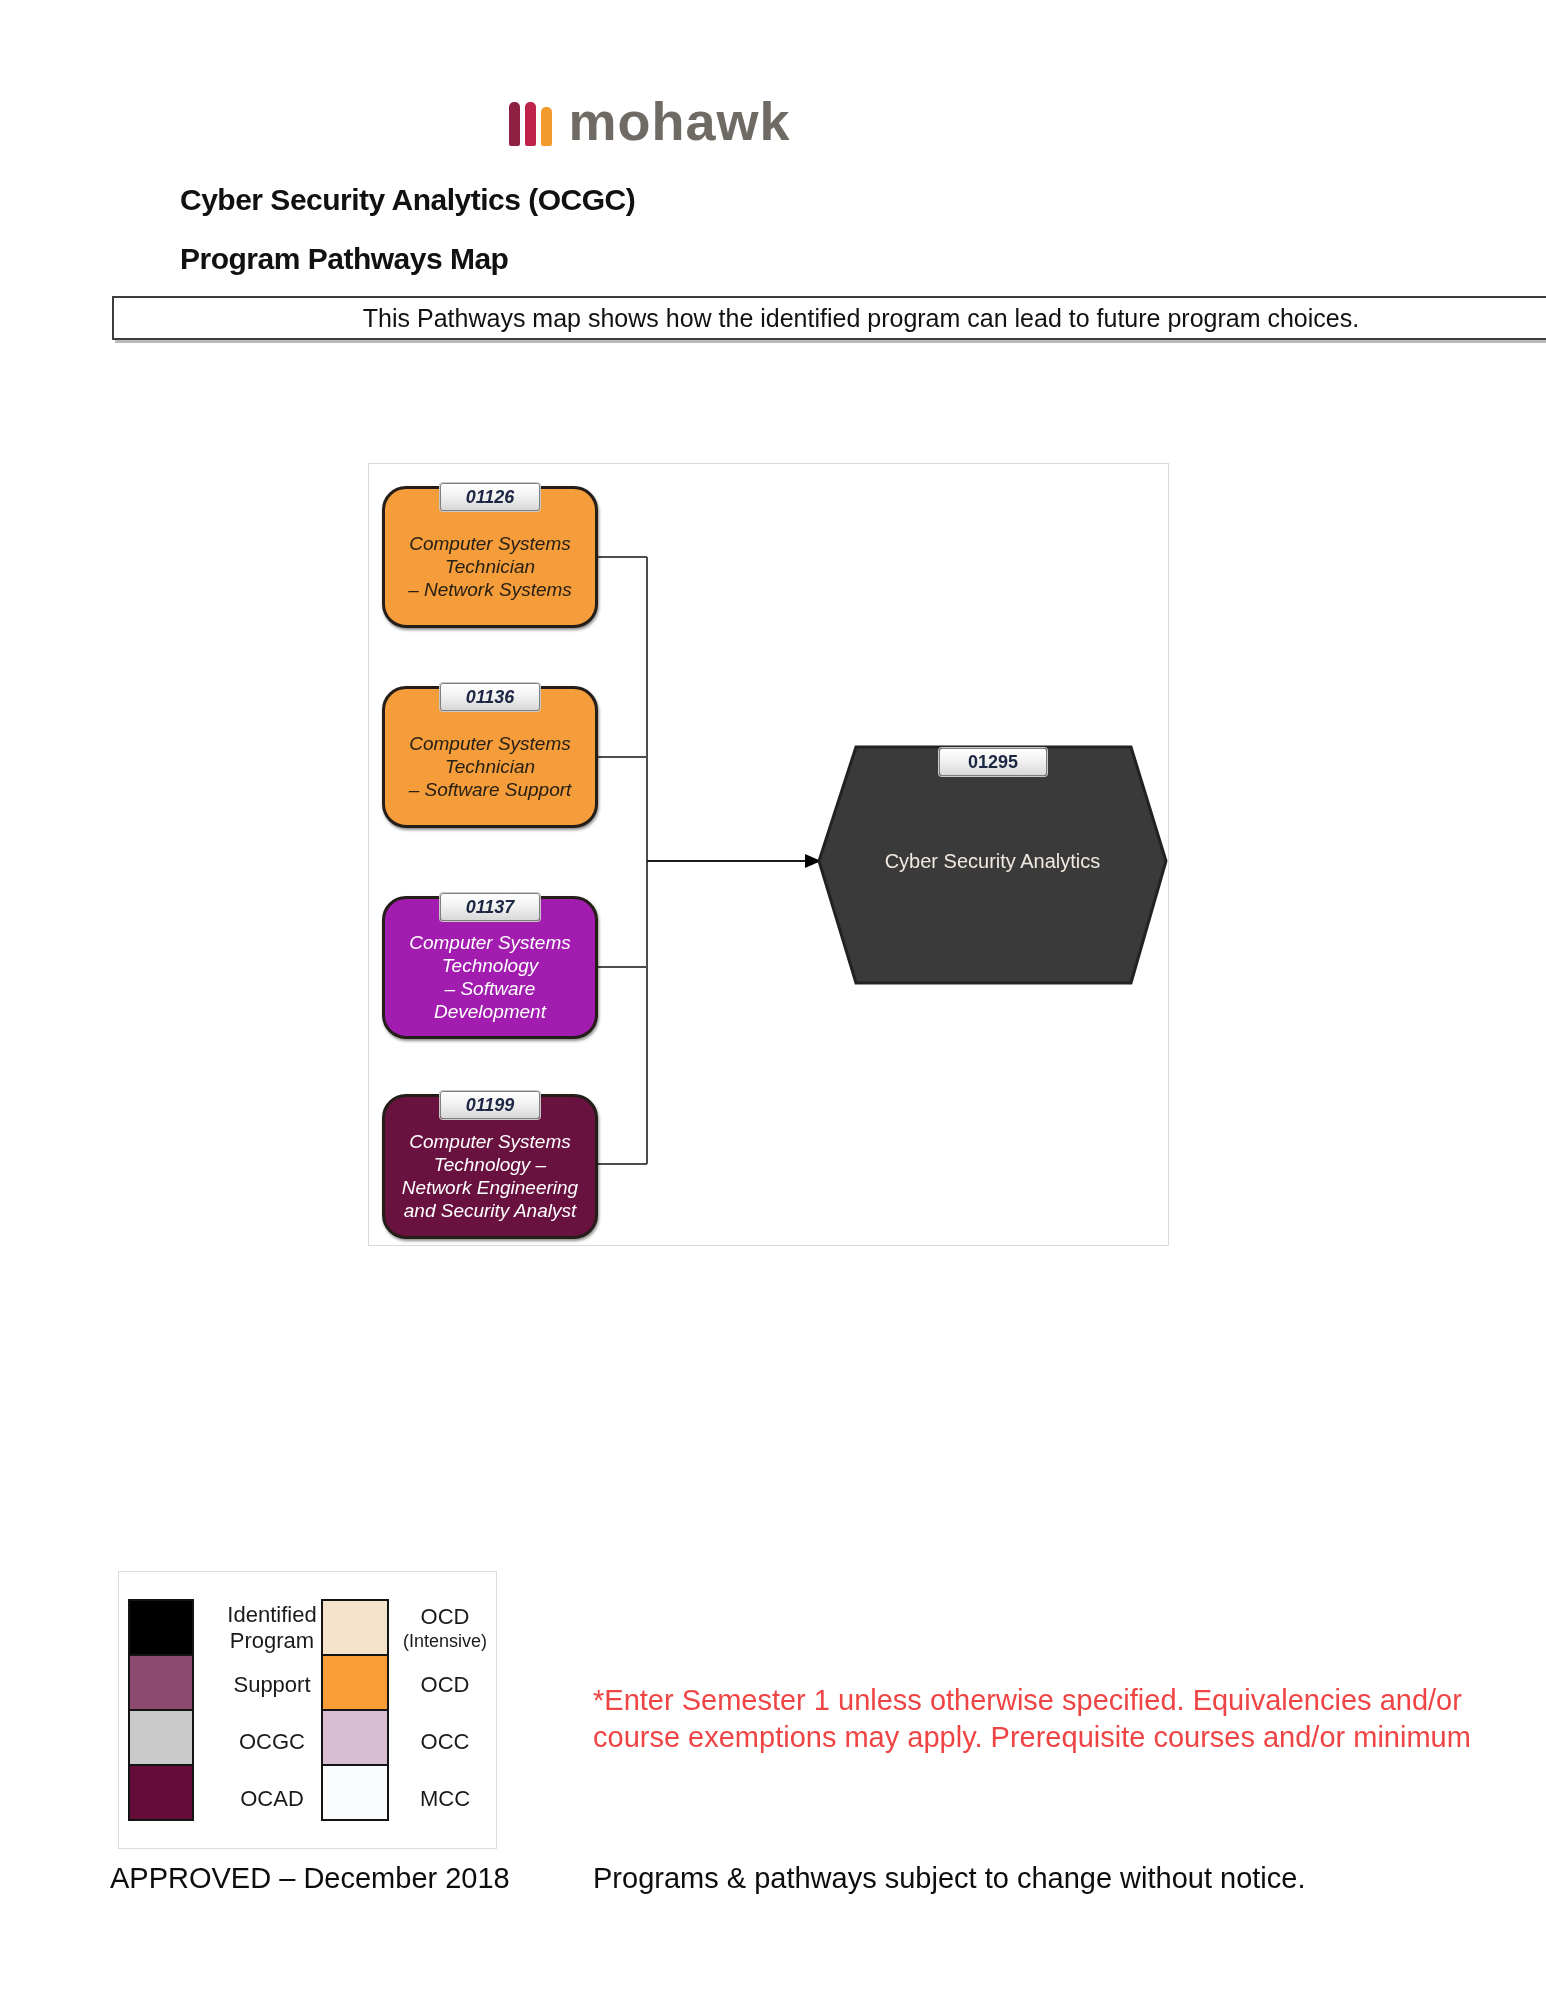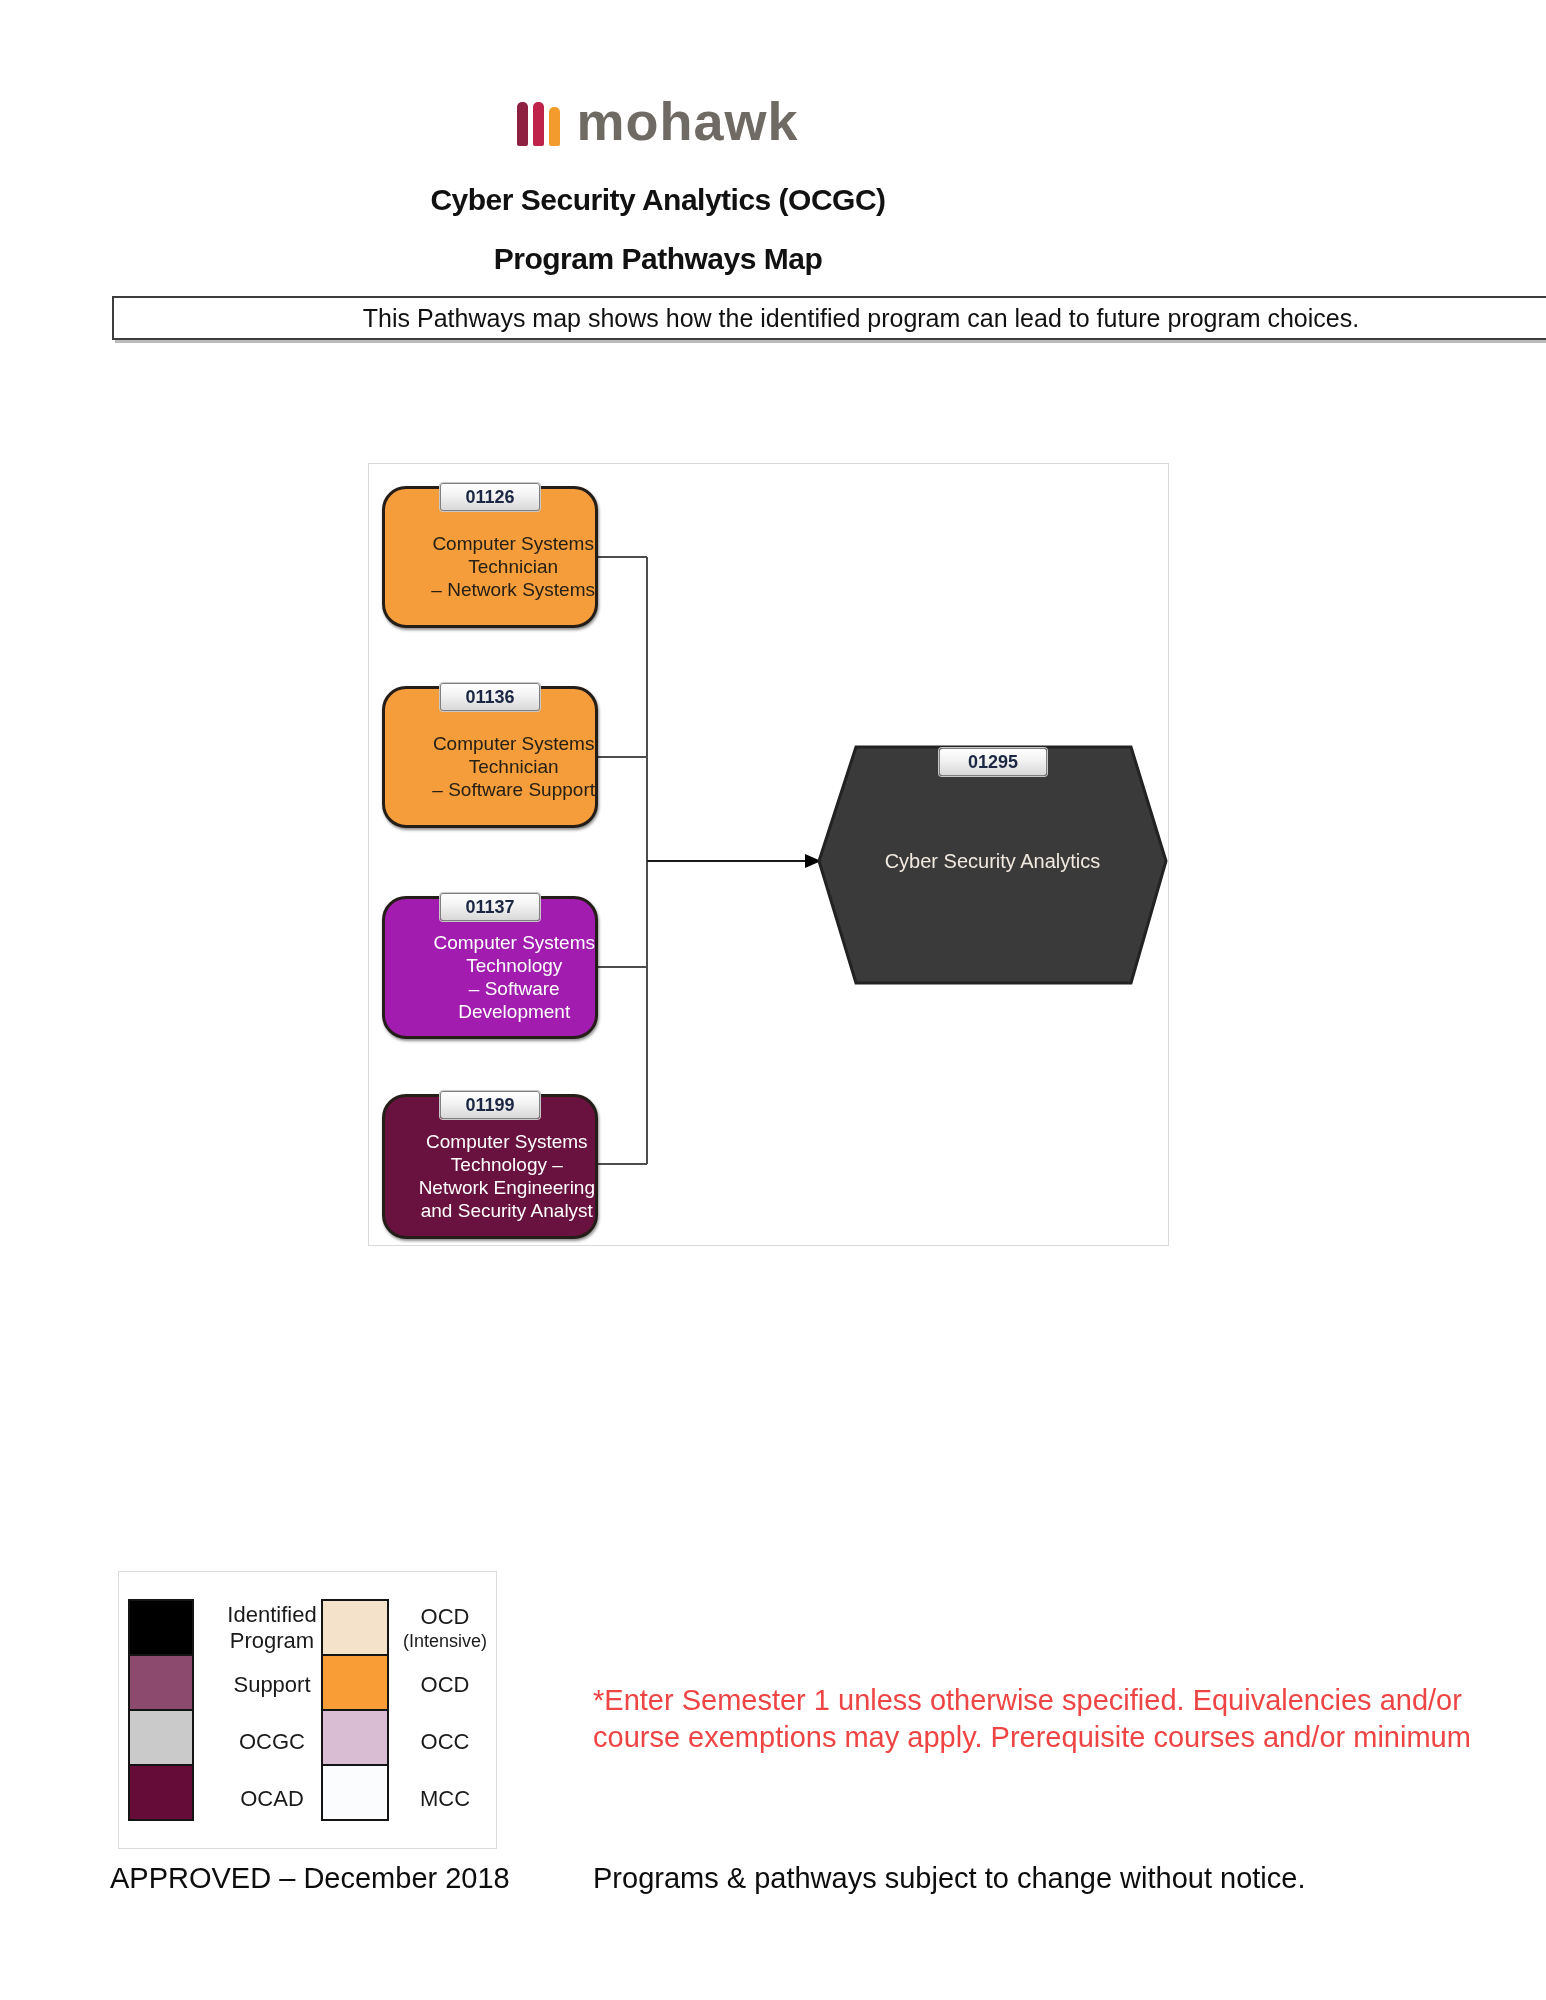--- a/index.html
+++ b/index.html
@@ -7,21 +7,21 @@
   body {
     width: 1546px; height: 2000px;
     position: relative;
     font-family: "Liberation Sans", sans-serif;
     color: #111;
     overflow: hidden;
   }
   .abs { position: absolute; }
 
   
-  .header-center { left: 188px; width: 940px; text-align: center; }
+  .header-center { left: 180px; width: 940px; }
   .logo-row { top: 92px; display: flex; justify-content: center; align-items: flex-end; gap: 6px; height: 54px; }
   .logo-bars { display: flex; align-items: flex-end; gap: 5px; margin-right: 10px; }
   .logo-bar { width: 11px; border-radius: 5px 5px 2px 2px; }
   .logo-bar.b1 { height: 44px; }
   .logo-bar.b2 { height: 44px; }
   .logo-bar.b3 { height: 39px; }
   .logo-text {
     font-size: 54px; font-weight: 700; color: #6f6b64;
     letter-spacing: 1px; line-height: 50px;
   }
@@ -40,23 +40,23 @@
   .diagram-panel {
     left: 368px; top: 463px; width: 801px; height: 783px;
     border: 1px solid #d9d9d9; background: #fff;
   }
   .diagram-panel svg { position: absolute; left: 0; top: 0; }
 
   .pbox {
     position: absolute; left: 13px; width: 216px;
     border: 3px solid #241d18; border-radius: 24px;
     box-shadow: 1px 2px 3px rgba(0,0,0,0.45);
-    display: flex; flex-direction: column; justify-content: center; align-items: flex-end;
+    display: flex; flex-direction: column; justify-content: center; align-items: center;
     text-align: center; font-size: 19px; line-height: 23px; font-weight: 400;
-    white-space: pre-line; padding-top: 18px;
+    white-space: pre-line; padding-top: 18px; font-style: italic;
   }
   .pbox.orange { color: #262015; }
   .pbox.maroon { color: #ffffff; }
 
   .badge {
     position: absolute; left: 50%; transform: translateX(-50%);
     width: 100px; height: 28px;
     background: linear-gradient(#ffffff 0%, #f2f2f2 45%, #d8d8d8 100%);
     border: 1px solid #7f7f7f; border-radius: 3px;
     display: flex; align-items: center; justify-content: center;

